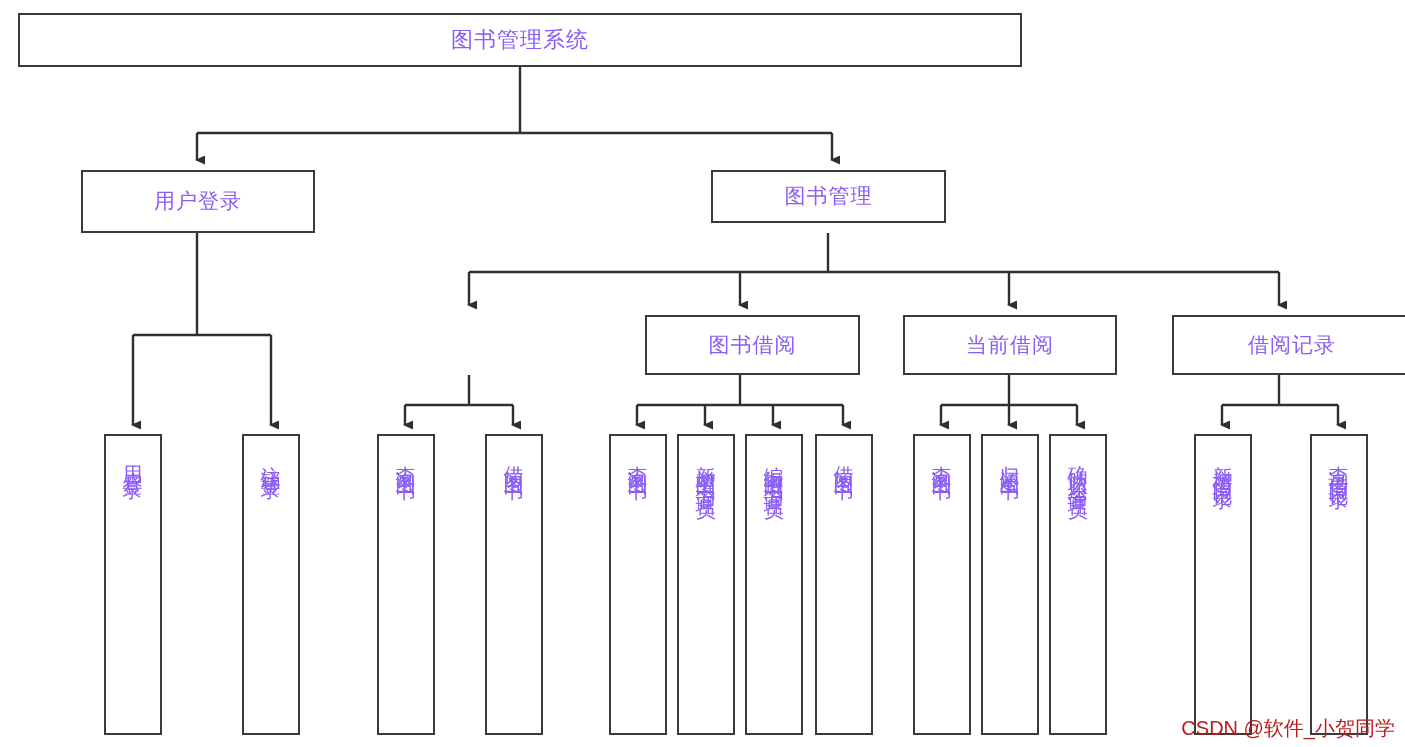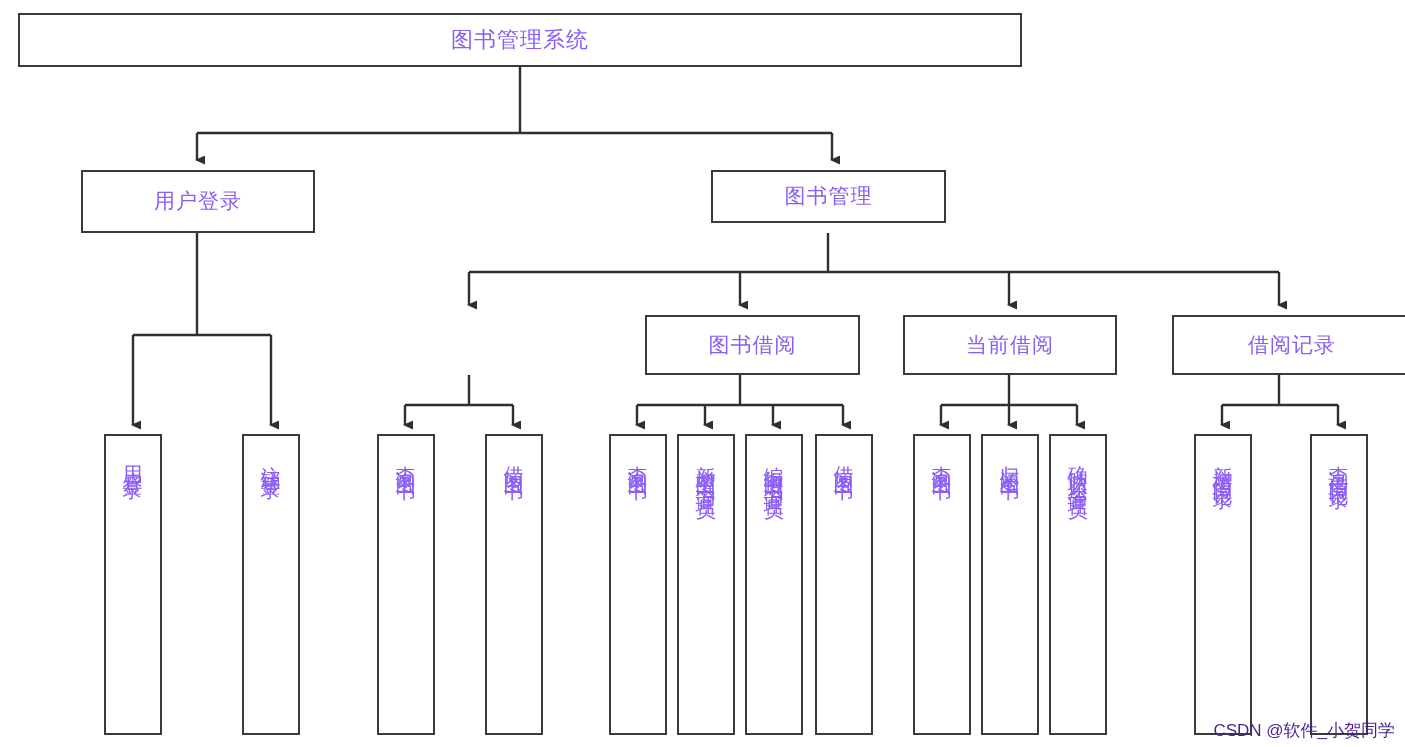--- a/index.html
+++ b/index.html
@@ -37,22 +37,22 @@
     font-size:20px;
     letter-spacing:5px;
     line-height:1;
   }
   .node.root .label{font-size:22px;}
 
   #watermark{
     position:absolute;
     right:10px;
     bottom:5px;
-    font-size:17px;
-    color:#4c1d95;
+    font-size:20px;
+    color:#b91c1c;
     white-space:pre;
     user-select:none;
   }
 </style>
 </head>
 <body>
 
 <div id="stage">
 
   <svg id="wires" viewBox="0 0 1405 747">

